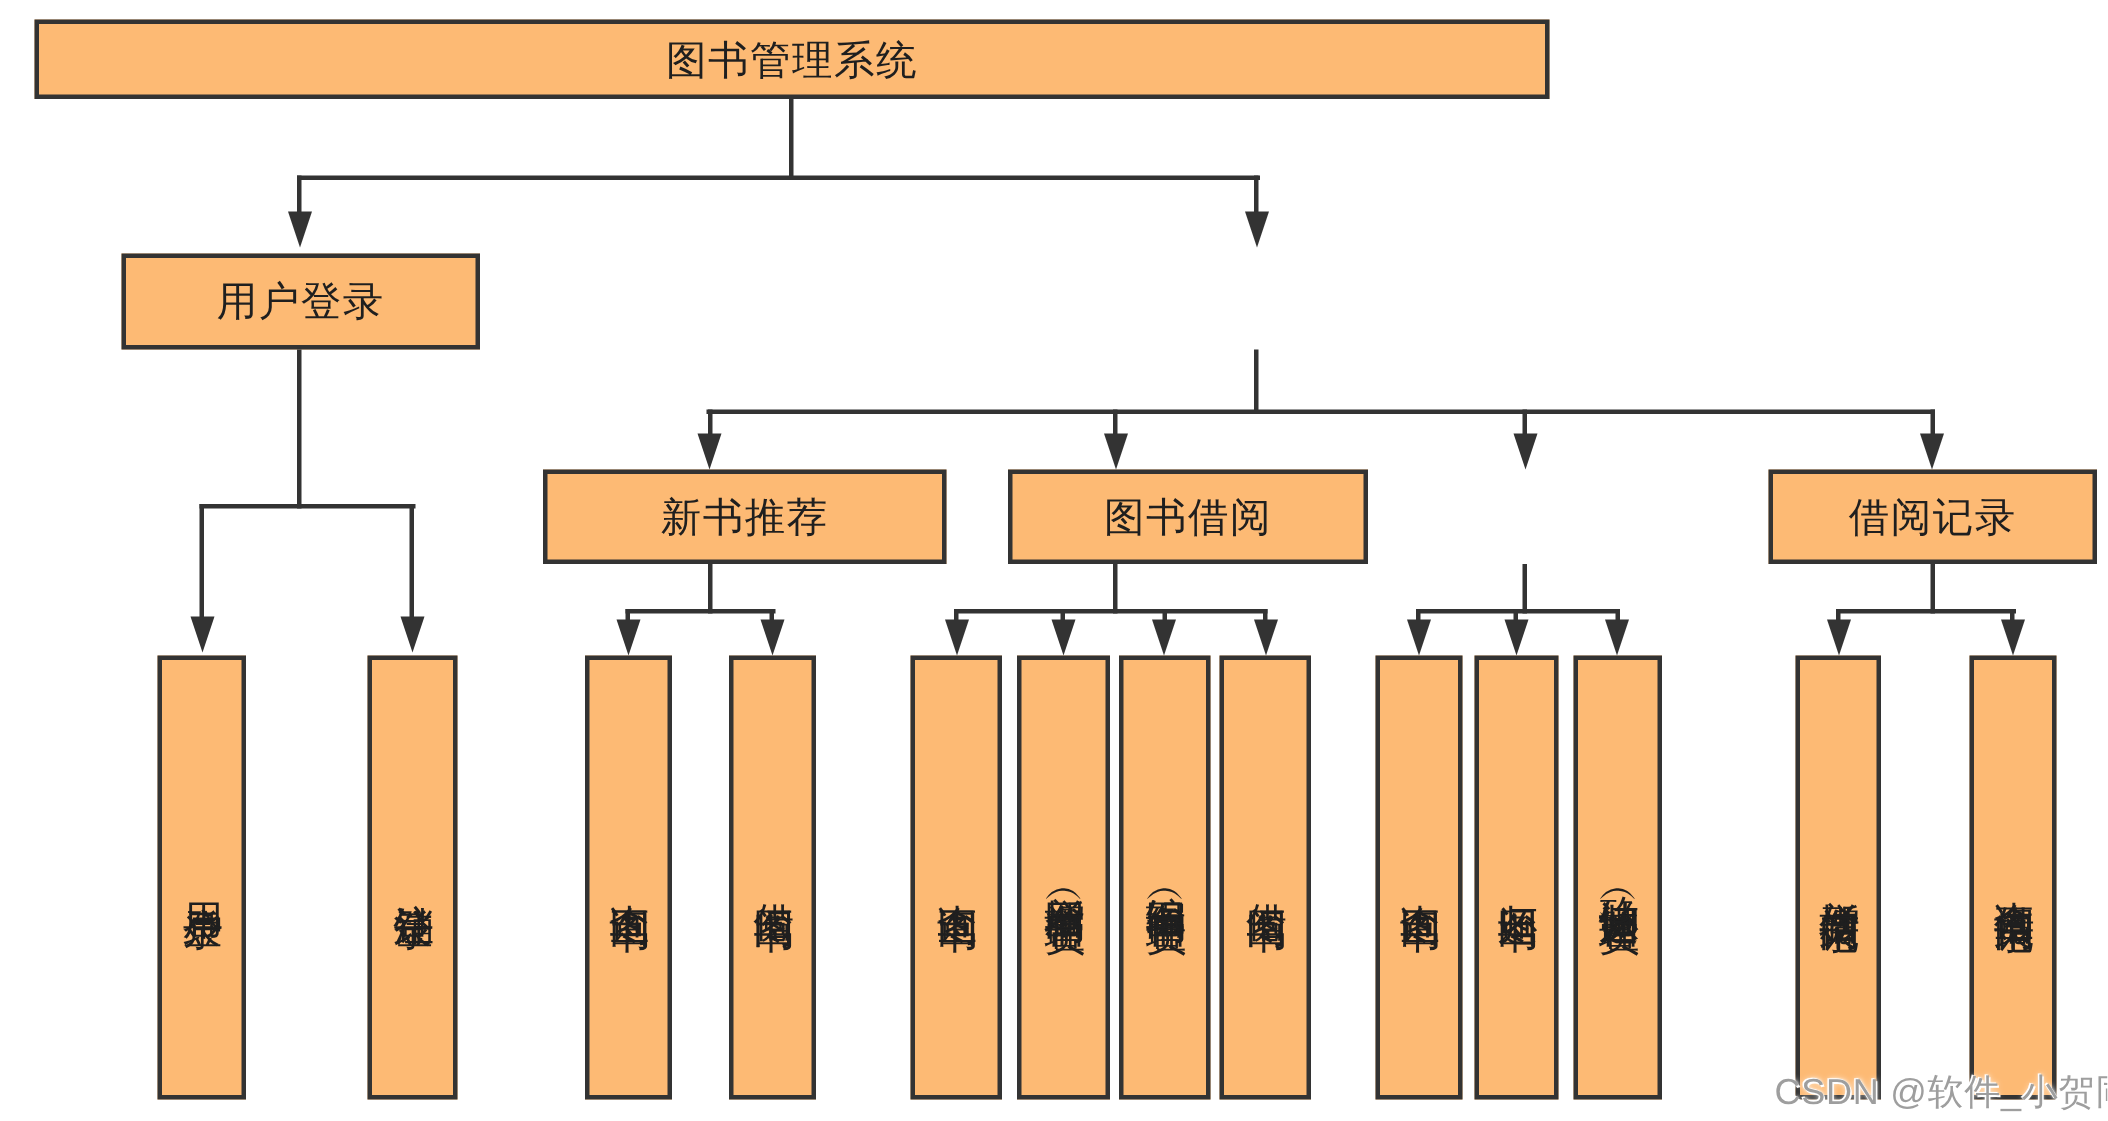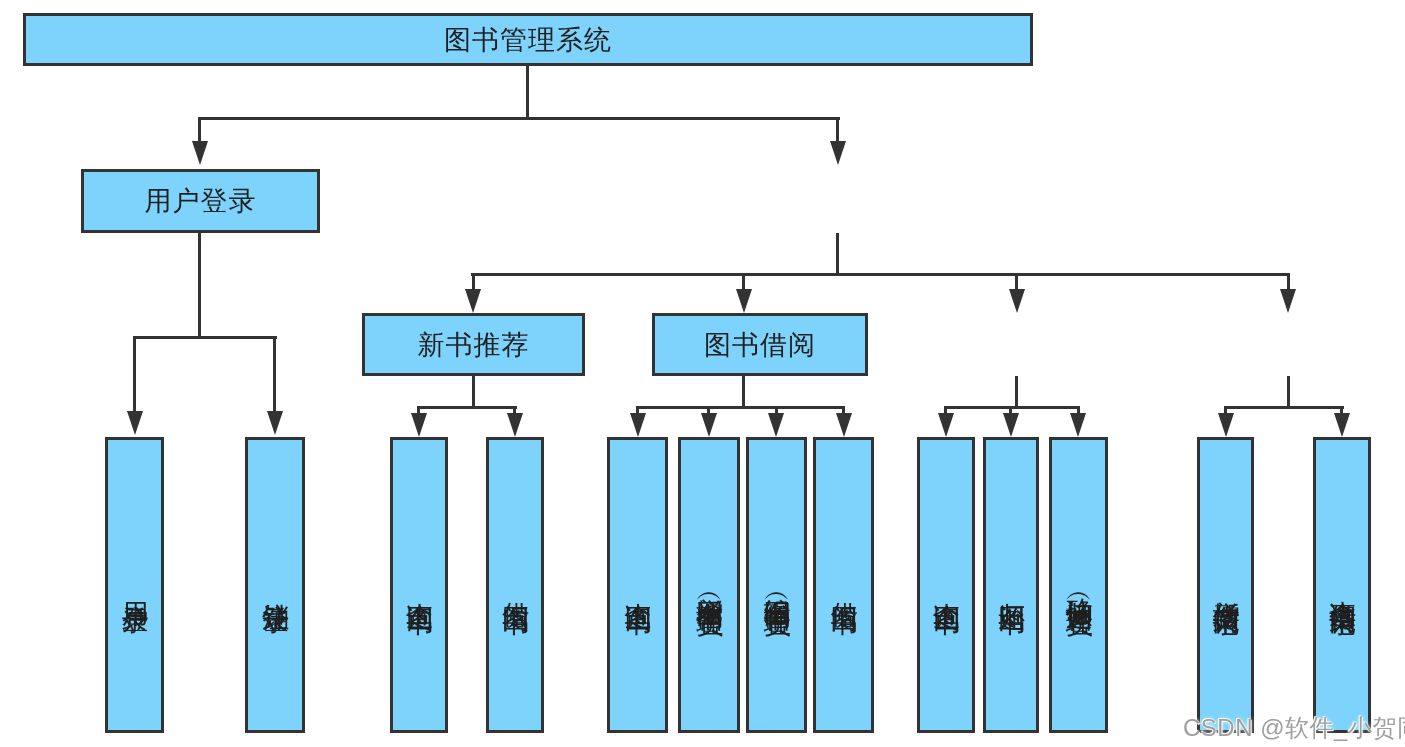--- a/index.html
+++ b/index.html
@@ -8,21 +8,21 @@
     --bg:#ffffff;
     --wm:#9e9e9e;
   }
   html,body{margin:0;padding:0;background:var(--bg);}
   .canvas{
     position:relative;width:1405px;height:747px;background:var(--bg);
     font-family:"Liberation Sans", sans-serif;overflow:hidden;
   }
   .box{
     position:absolute;box-sizing:border-box;border:3px solid var(--line);
-    background:#7dd3fc;display:flex;align-items:center;justify-content:center;
+    background:#fdba74;display:flex;align-items:center;justify-content:center;
     font-size:27px;color:var(--text);letter-spacing:1px;white-space:nowrap;
   }
   .vbox{top:437px;height:296px;}
   .vtext{
     writing-mode:vertical-rl;text-orientation:mixed;
     font-size:27px;letter-spacing:2px;line-height:1.1;color:var(--text);
   }
   .hl{position:absolute;height:3px;background:var(--line);}
   .vl{position:absolute;width:3px;background:var(--line);}
   .ar{
@@ -38,22 +38,23 @@
 </style>
 </head>
 <body>
 
 <div class="canvas">
 
   <div class="box" style="left:23px;top:13px;width:1010px;height:53px">图书管理系统</div>
 
   <div class="box" style="left:81px;top:169px;width:239px;height:64px">用户登录</div>
 
-  <div class="box" style="left:362px;top:313px;width:223px;height:63px">新书推荐</div>
-  <div class="box" style="left:652px;top:313px;width:216px;height:63px">图书借阅</div>
+  <div class="box" style="left:362px;top:313px;width:269px;height:63px">新书推荐</div>
+  <div class="box" style="left:672px;top:313px;width:240px;height:63px">图书借阅</div>
+  <div class="box" style="left:1179px;top:313px;width:219px;height:63px">借阅记录</div>
 
   <div class="box vbox" style="left:105px;width:59px">
     <span class="vtext">用户登录</span>
   </div>
   <div class="box vbox" style="left:245px;width:60px">
     <span class="vtext">注销登录</span>
   </div>
 
   <div class="box vbox" style="left:390px;width:58px">
     <span class="vtext">查询图书</span>

